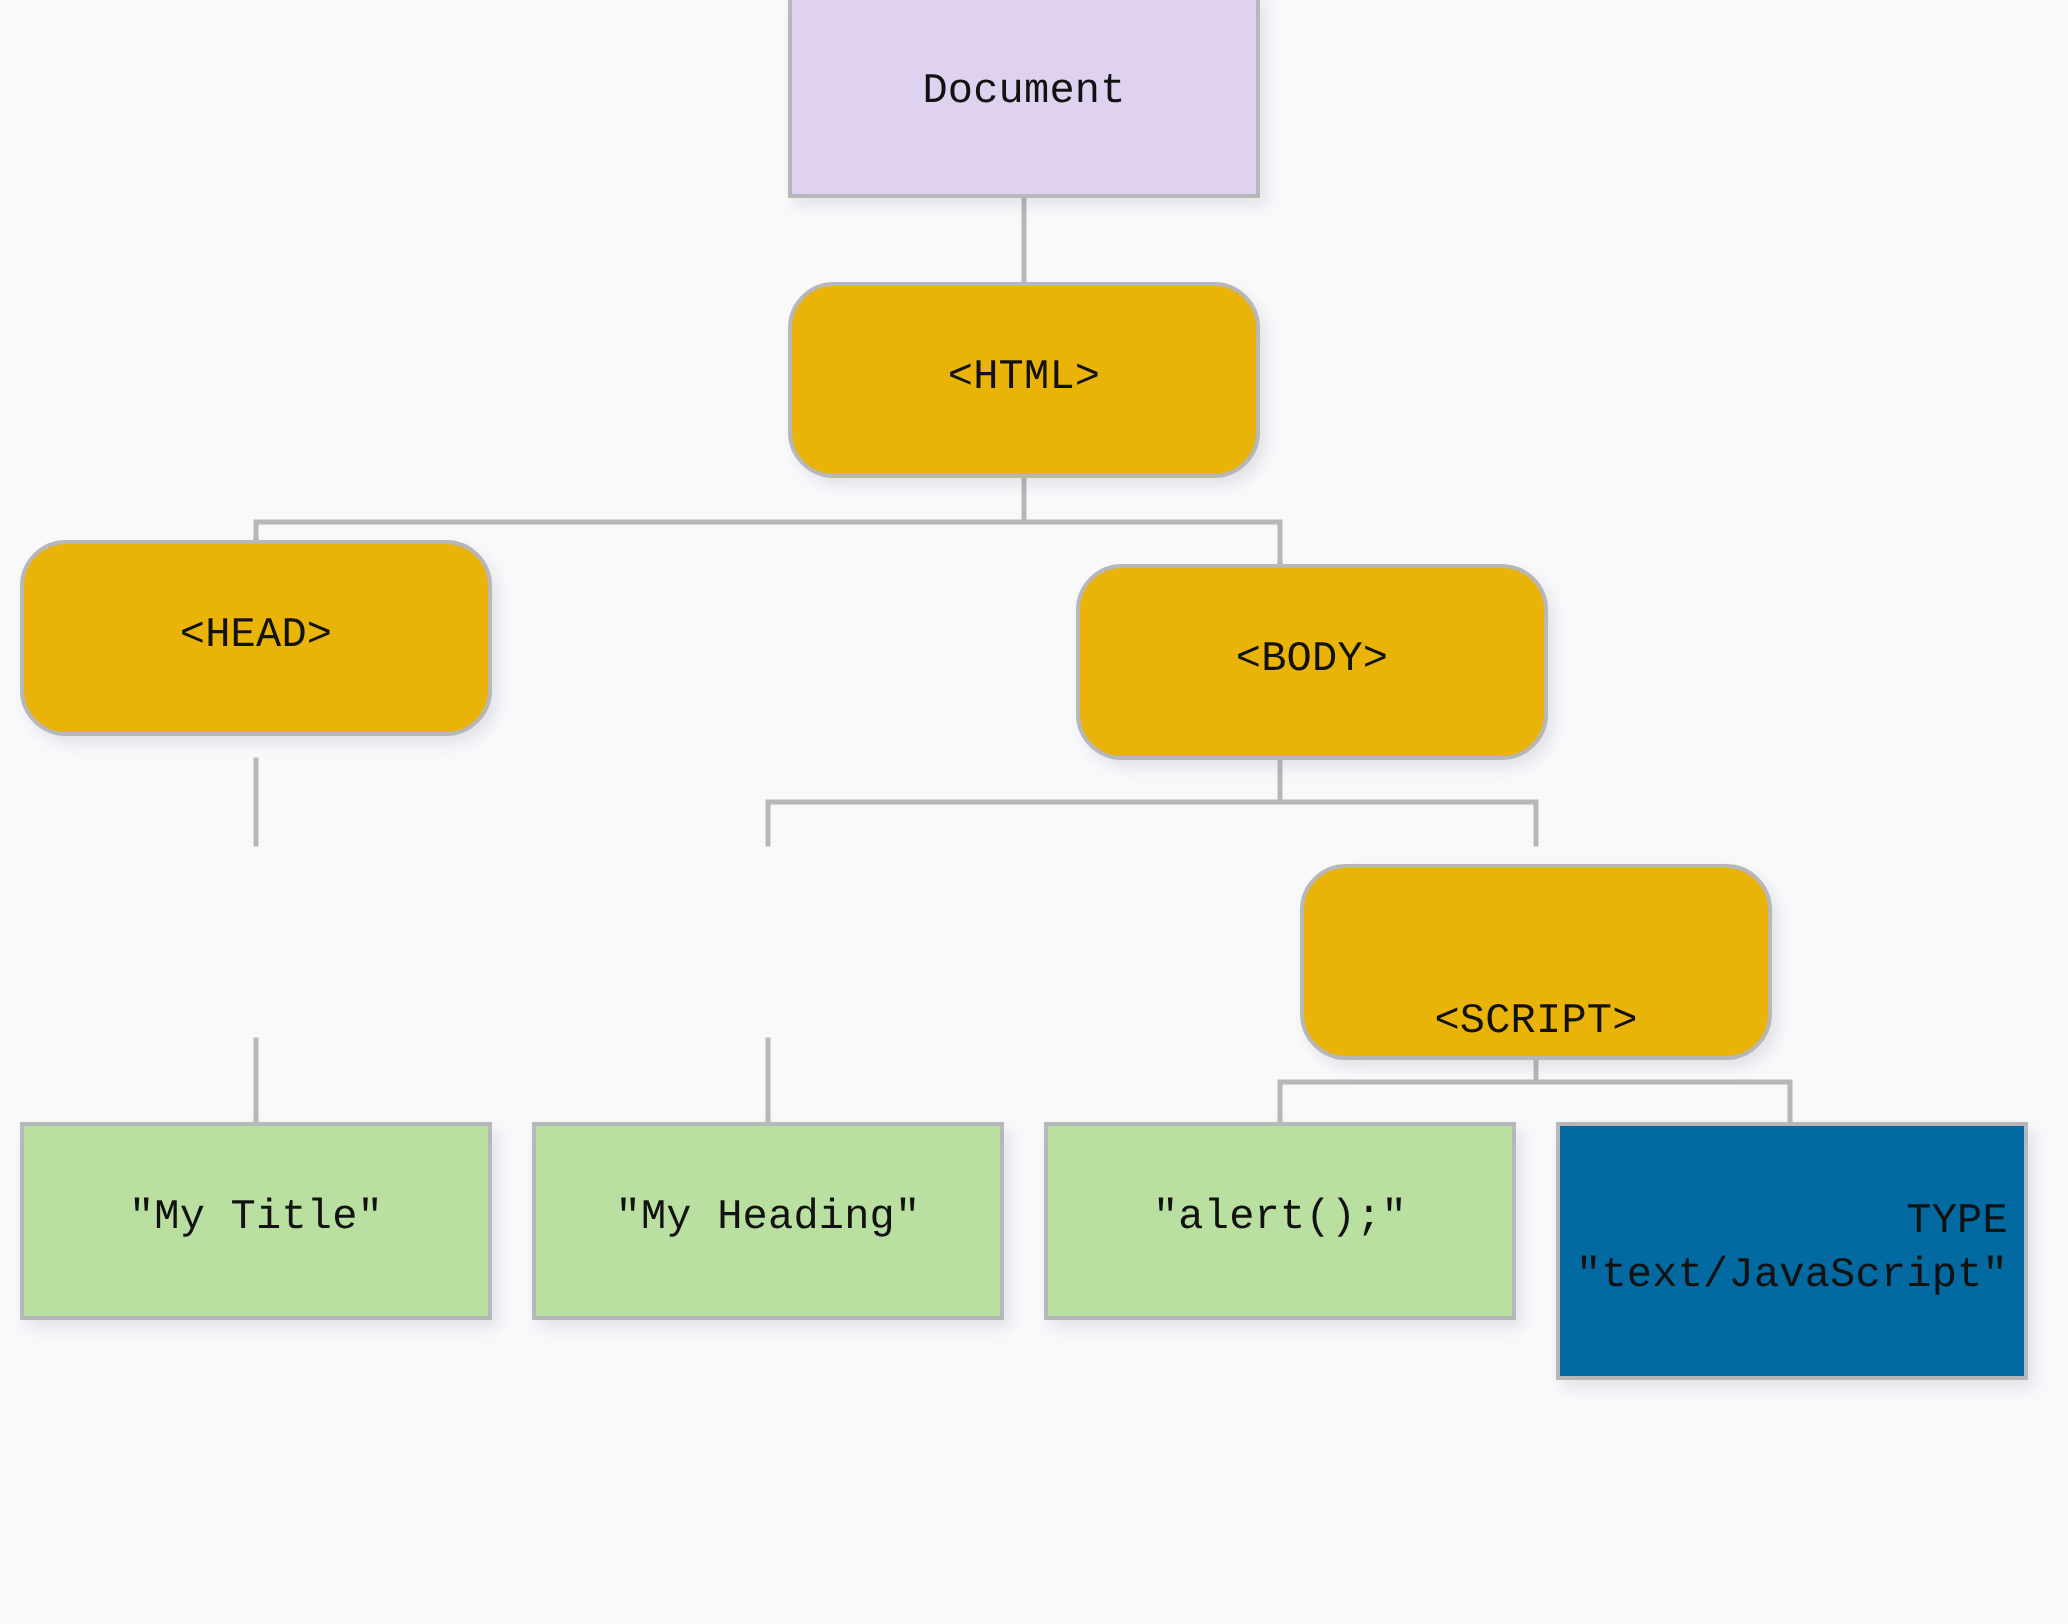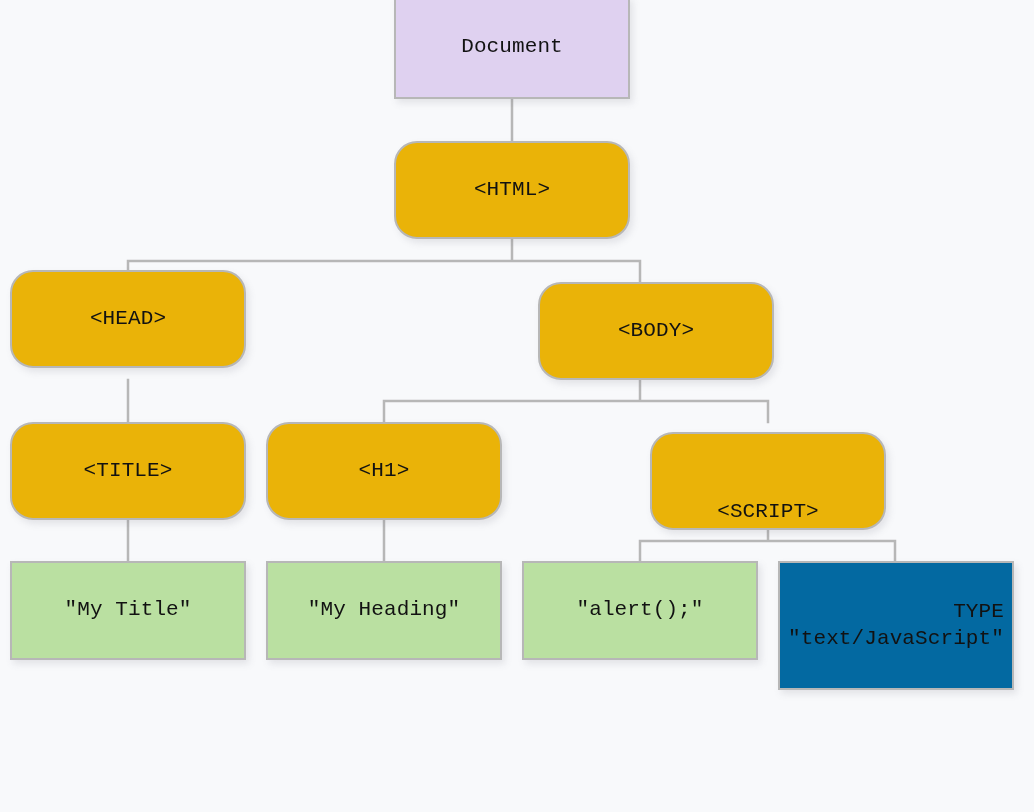--- a/index.html
+++ b/index.html
@@ -89,27 +89,21 @@
   </div>
 
   <div class="node element" style="left:10px; top:270px; width:236px; height:98px;">
     <span class="label">&lt;HEAD&gt;</span>
   </div>
 
   <div class="node element" style="left:538px; top:282px; width:236px; height:98px;">
     <span class="label">&lt;BODY&gt;</span>
   </div>
 
-  <div class="node element" style="left:10px; top:422px; width:236px; height:98px;">
-    <span class="label">&lt;TITLE&gt;</span>
-  </div>
 
-  <div class="node element" style="left:266px; top:422px; width:236px; height:98px;">
-    <span class="label">&lt;H1&gt;</span>
-  </div>
 
   <div class="node element" style="left:650px; top:432px; width:236px; height:98px;align-items:flex-end;">
     <span class="label">&lt;SCRIPT&gt;</span>
   </div>
 
   <div class="node text" style="left:10px; top:561px; width:236px; height:99px;">
     <span class="label">"My Title"</span>
   </div>
 
   <div class="node text" style="left:266px; top:561px; width:236px; height:99px;">

